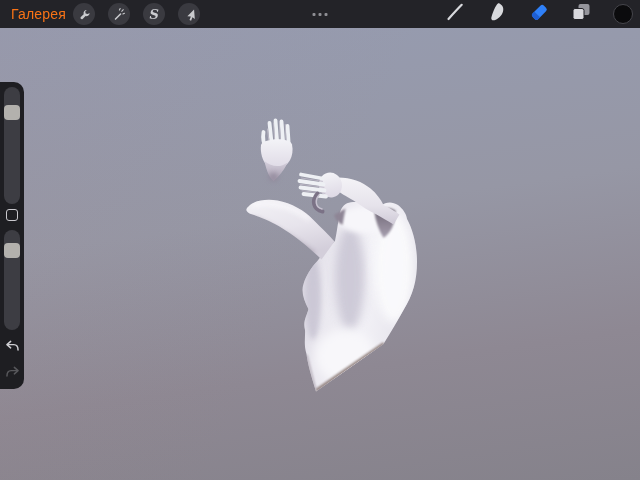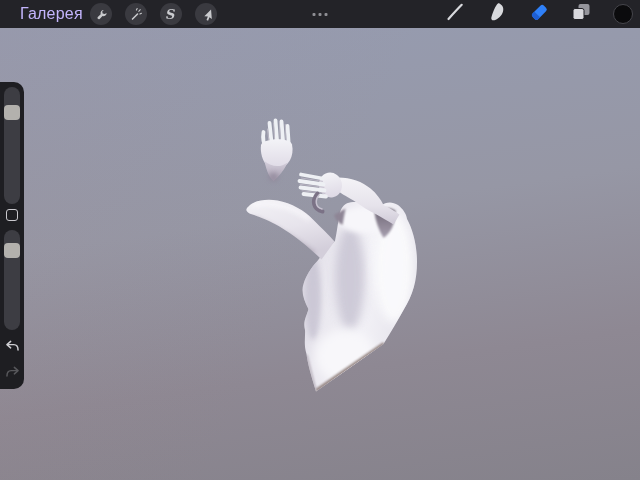--- a/index.html
+++ b/index.html
@@ -7,21 +7,21 @@
     width:640px;height:480px;position:relative;overflow:hidden;
     font-family:"Liberation Sans", sans-serif;
     background:#232328;
   }
   
   .topbar{
     position:absolute;top:0;left:0;width:640px;height:28px;
     background:var(--topbar-bg);display:flex;align-items:center;z-index:30;
   }
   .gallery-label{
-    margin-left:20px;font-size:16px;color:#c4b5fd;letter-spacing:.2px;white-space:nowrap;
+    margin-left:11px;font-size:14px;color:#f97316;letter-spacing:.2px;white-space:nowrap;
   }
   .left-tools{display:flex;gap:13px;margin-left:7px;align-items:center;}
   .circle-btn{
     width:22px;height:22px;border-radius:50%;background:#3a3a40;
     display:flex;align-items:center;justify-content:center;flex:0 0 auto;
   }
   .circle-btn svg{display:block;}
   .sel-s{
     font-family:"DejaVu Serif", serif;font-style:italic;font-weight:bold;
     font-size:13px;color:#cbccd0;line-height:1;transform:translateY(-.5px);

